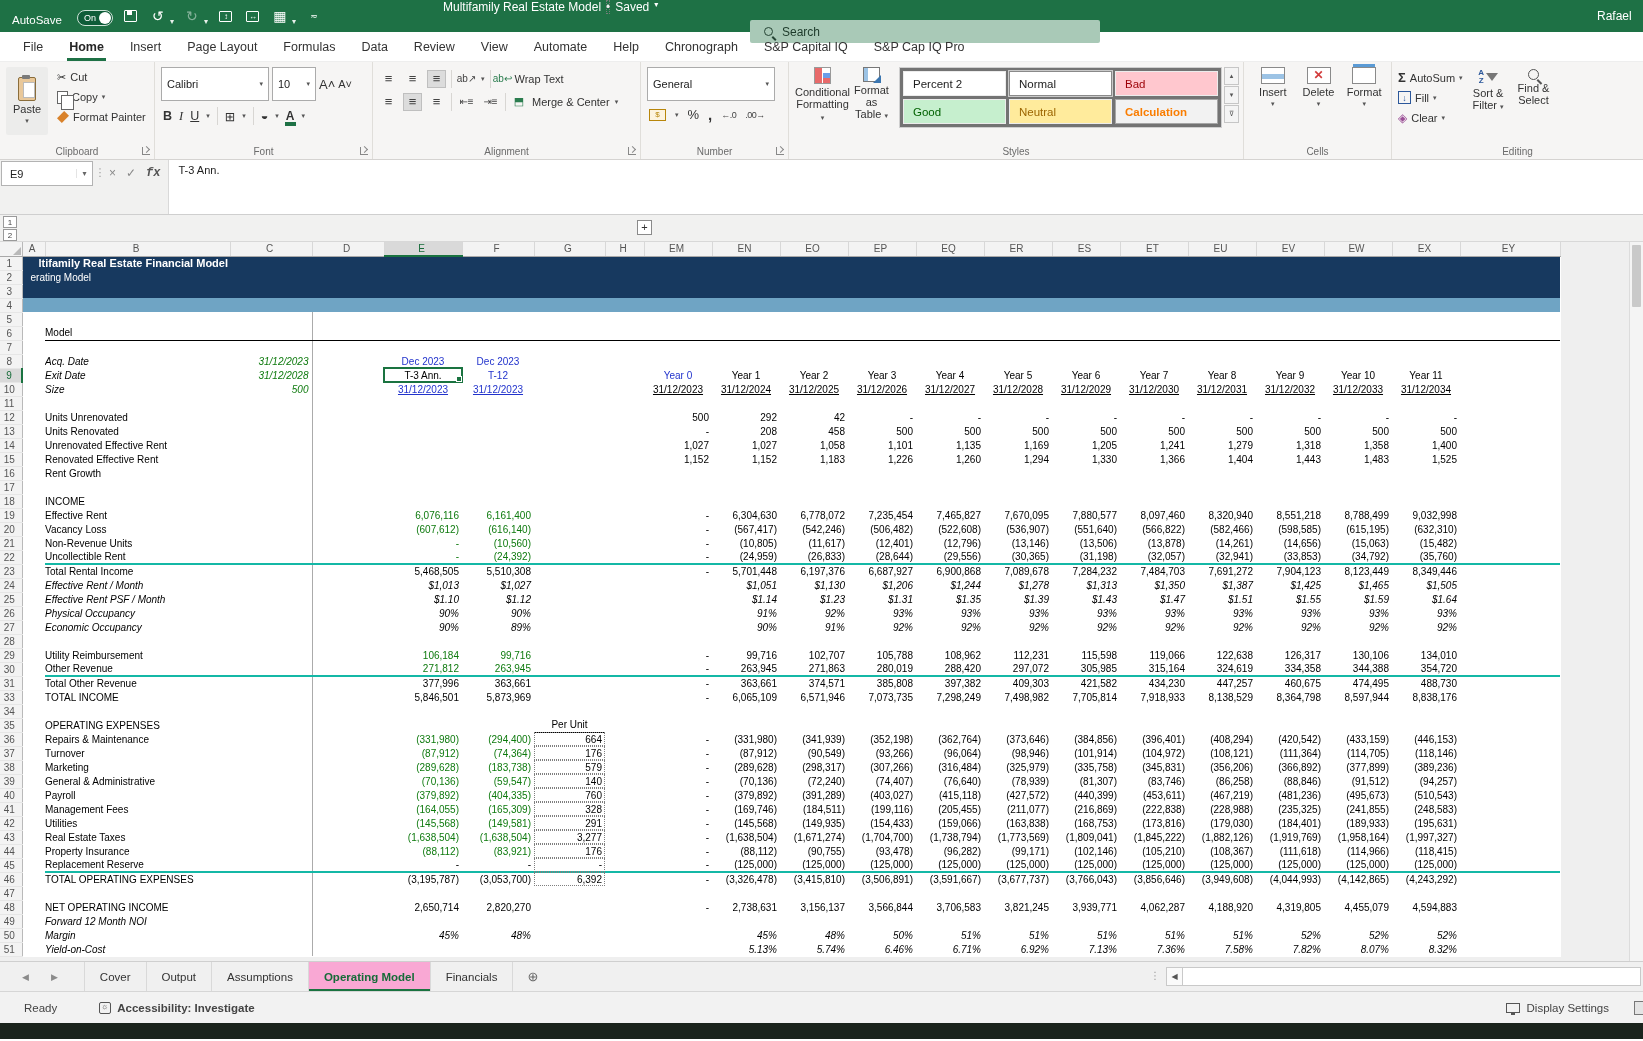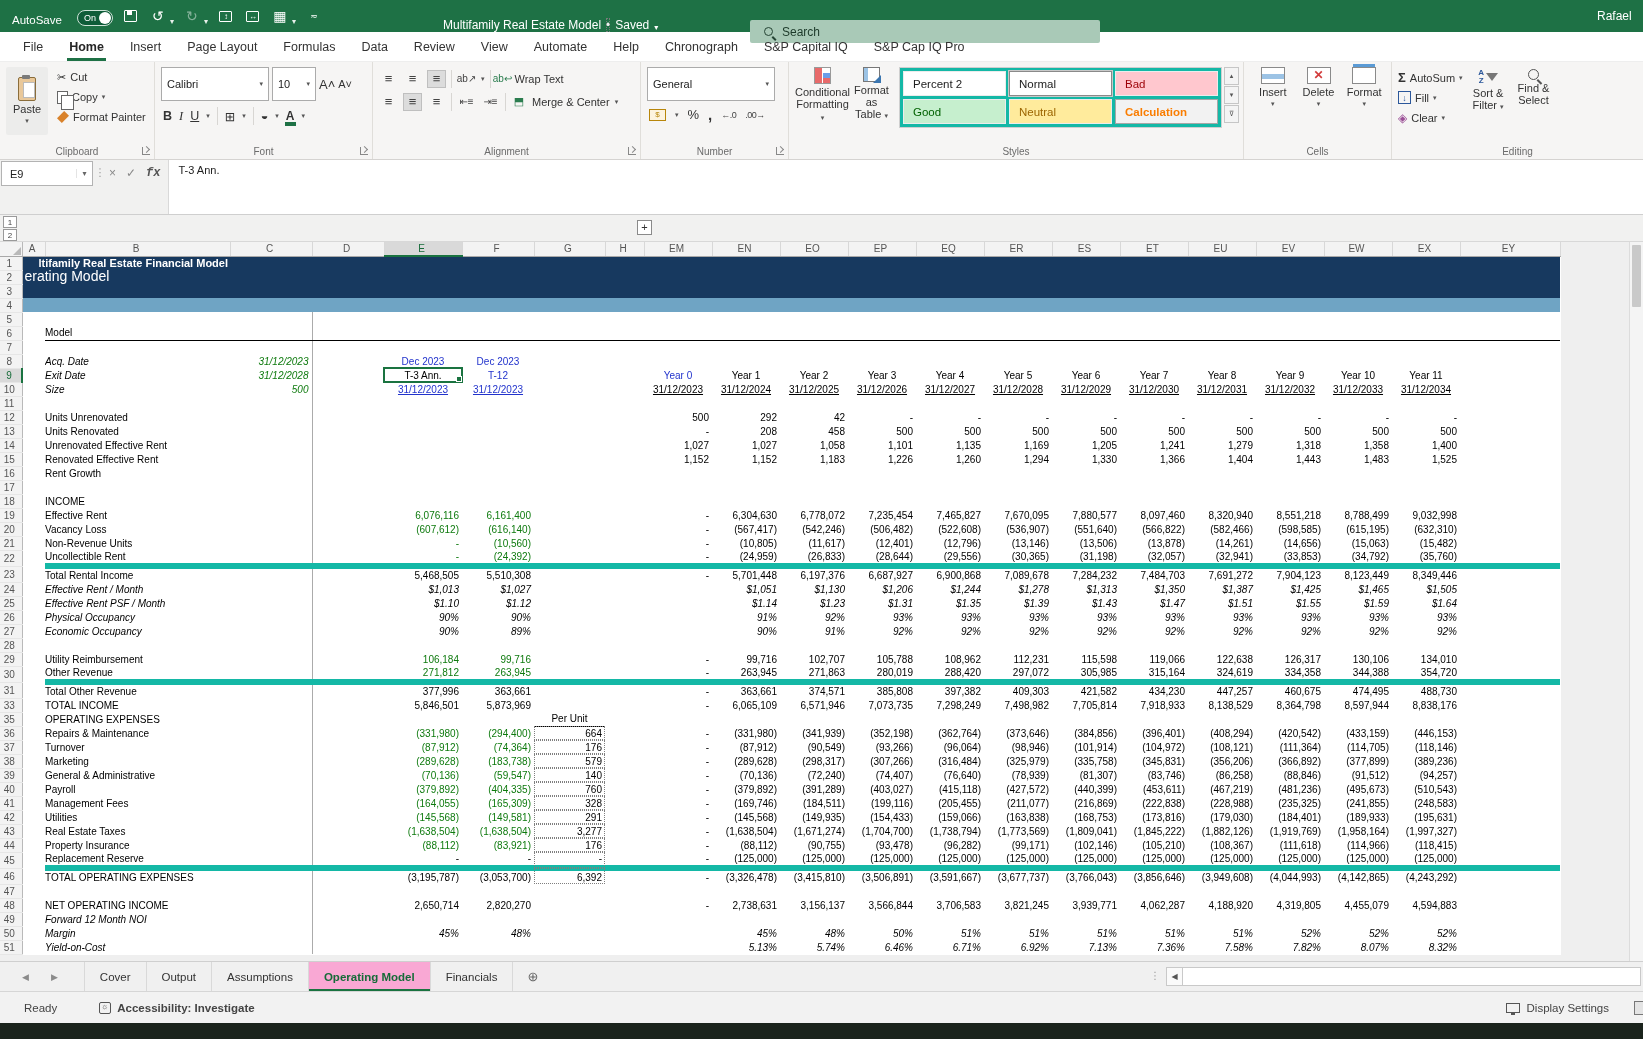--- a/index.html
+++ b/index.html
@@ -11,21 +11,21 @@
 .tb-group{display:flex;align-items:flex-end;gap:9px}
 .tb-icon{min-width:18px;height:20px;display:inline-flex;align-items:center;justify-content:center;font-size:14px;color:#fff}
 .tb-icon.dim{opacity:.45}
 .tb-caret{font-size:8px;margin-left:-6px;opacity:.9}
 .toggle{width:36px;height:16px;border:1px solid #cfe3d8;border-radius:9px;background:#0e5c38;position:relative;display:inline-flex;align-items:center;margin-left:6px}
 .toggle .tg-label{font-size:9px;color:#fff;margin-left:6px}
 .toggle .knob{position:absolute;right:1px;top:1px;width:12px;height:12px;border-radius:50%;background:#fff}
 .saveicon{width:13px;height:12px;border:1.4px solid #fff;border-radius:1px;position:relative}
 .saveicon::after{content:"";position:absolute;left:2px;top:0;width:5px;height:4px;background:#fff}
 .qbox{width:13px;height:11px;border:1.3px solid #fff;border-radius:1px;display:inline-flex;align-items:center;justify-content:center;font-size:8px}
-.doc-title{position:absolute;left:443px;top:0;height:32px;display:flex;align-items:flex-end;font-size:12px;gap:5px;white-space:nowrap}
+.doc-title{position:absolute;left:443px;top:0;height:32px;display:flex;align-items:flex-start;font-size:12px;gap:5px;white-space:nowrap}
 .doc-title .dot{opacity:.9}
 .search-pill{position:absolute;left:750px;top:20px;width:350px;height:23px;background:#a9c9b7;border-radius:2px;display:flex;align-items:center;color:#1d3a2a;font-size:12px;gap:9px;padding-left:14px}
 .glass{width:9px;height:9px;border:1.5px solid #254434;border-radius:50%;position:relative;flex:0 0 auto}
 .glass::after{content:"";position:absolute;left:8px;top:8px;width:5px;height:1.5px;background:#254434;transform:rotate(45deg);transform-origin:0 0}
 .user{position:absolute;right:0;top:0;height:32px;width:46px;overflow:hidden;display:flex;align-items:center;color:#fff;font-size:12px}
 
 
 .menubar{height:30px;background:#fff;display:flex;align-items:stretch;padding-left:10px;font-size:12.5px;color:#333;border-bottom:1px solid #eee}
 .menu-item{padding:0 13px;display:flex;align-items:center;position:relative;white-space:nowrap;cursor:default}
 .menu-item.active{font-weight:700;color:#262626}
@@ -59,21 +59,21 @@
 .alico.on{background:#dcdcdc;border-color:#bfbfbf}
 .numicons{display:flex;align-items:center;gap:9px;margin-top:5px;padding-left:2px}
 .money{width:17px;height:12px;border:1px solid #b8860b;background:#fdf3df;display:inline-flex;align-items:center;justify-content:center;font-size:8px;color:#b8860b}
 .decico{font-size:9px;color:#444;letter-spacing:-.5px}
 .cfico{width:17px;height:17px;border:1px solid #999;background:
  linear-gradient(90deg,#e86a6a 0 50%,#fff 0 100%);position:relative}
 .cfico::after{content:"";position:absolute;left:50%;top:0;bottom:0;width:50%;background:linear-gradient(#fff 0 33%,#6a9de8 33% 66%,#e86a6a 66% 100%)}
 .fatico{width:17px;height:15px;border:1px solid #777;background:linear-gradient(90deg,#9cc3e5 0 30%,#fff 0);position:relative}
 .fatico::after{content:"";position:absolute;right:-2px;bottom:-2px;width:8px;height:8px;background:#3b76b0;clip-path:polygon(0 100%,100% 0,100% 100%)}
 .stylebtn{display:flex;flex-direction:column;align-items:center;width:76px;font-size:11px;color:#333;gap:2px;text-align:center;line-height:12px}
-.sgallery{display:grid;grid-template-columns:repeat(3,103px);grid-auto-rows:25px;gap:3px;background:#14b8a6;border:1px solid #cfcfcf;padding:3px;margin-left:6px}
+.sgallery{display:grid;grid-template-columns:repeat(3,103px);grid-auto-rows:25px;gap:3px;background:#737373;border:1px solid #cfcfcf;padding:3px;margin-left:6px}
 .si{font-size:11.5px;display:flex;align-items:center;padding-left:9px;border:1px solid #ececec;background:#fff;color:#222}
 .si.normal{border:1px solid #8a8a8a;box-shadow:0 0 0 1px #c9c9c9}
 .si.bad{background:#ffc7ce;color:#9c0006}
 .si.good{background:#c6efce;color:#006100}
 .si.neutral{background:#ffeb9c;color:#9c6500}
 .si.calc{background:#f2f2f2;color:#fa7d00;border:1px solid #a6a6a6;font-weight:700}
 .srail{display:flex;flex-direction:column;gap:1px;margin-left:2px}
 .srail span{width:15px;height:18px;border:1px solid #c6c6c6;background:#f4f4f4;font-size:7px;display:flex;align-items:center;justify-content:center;color:#555}
 .cellbtn{display:flex;flex-direction:column;align-items:center;width:48px;gap:2px;font-size:11px}
 .mini-grid{width:24px;height:17px;border:1px solid #8a8a8a;background:#fff;position:relative}
@@ -114,34 +114,34 @@
 th.corner{background:#f3f3f3;border-right:1px solid #b9b9b9;border-bottom:1px solid #a9a9a9;position:relative}
 th.corner::after{content:"";position:absolute;right:1px;bottom:1px;border-left:8px solid transparent;border-bottom:8px solid #b9b9b9}
 th.ch{background:#f3f3f3;border-right:1px solid #d8d8d8;border-bottom:1px solid #a9a9a9;color:#555;text-align:center;height:16px}
 th.ch.selh{background:#d9d9d9;border-bottom:2px solid #1a7340;color:#156b38}
 th.rh{background:#f3f3f3;border-right:1px solid #b9b9b9;border-bottom:1px solid #e6e6e6;color:#555;font-size:9.5px;text-align:center}
 th.rh.selr{background:#d9d9d9;color:#156b38;border-right:2px solid #1a7340}
 td{background:#fff;color:#000}
 td.ban{background:#17395f}
 td.band{background:#6fa4c4}
 .bt1{color:#fff;font-weight:700;font-size:11px;padding-left:16px}
-.bt2{color:#fff;font-size:14px;padding-left:2px}
+.bt2{color:#fff;font-size:10px;padding-left:8px}
 td.lbl{text-align:left;padding-left:14px}
 .b{font-weight:700}
 .i{font-style:italic}
 .bi{font-weight:700;font-style:italic}
 td.num{text-align:right}
 .bk{font-weight:700}
 .it{font-style:italic}
 .g{color:#0e7a0e}
 .bl{color:#2233cc}
 .und{text-decoration:underline}
 .ctr{text-align:center !important;padding-right:0 !important}
 .fz{border-right:1px solid #ababab}
-.bt{border-top:6px solid #14b8a6}
+.bt{border-top:2px solid #14b8a6}
 .mdl{border-bottom:1px solid #000}
 .pu{border-bottom:1px solid #000;font-weight:700;text-align:center !important;padding-right:0 !important}
 .dot{outline:1px dotted #7f7f7f;outline-offset:-1px}
 td.selc{outline:2px solid #1a7340;outline-offset:-1px;position:relative;text-align:center;padding-right:0}
 td.selc::after{content:"";position:absolute;right:0;bottom:0;width:4px;height:4px;background:#1a7340;border:1px solid #fff}
 .vscroll{position:absolute;right:0;top:0;bottom:0;width:14px;background:#f4f4f4;border-left:1px solid #dcdcdc}
 .vthumb{position:absolute;left:2px;right:2px;top:3px;height:62px;background:#c9c9c9;border-radius:1px}
 
 
 .tabsbar{height:30px;background:#f0f0f0;border-top:1px solid #cfcfcf;display:flex;align-items:stretch;position:relative;font-size:11.5px;color:#333}
@@ -1167,20 +1167,44 @@
             <td class="num bk">7,498,982</td>
             <td class="num bk">7,705,814</td>
             <td class="num bk">7,918,933</td>
             <td class="num bk">8,138,529</td>
             <td class="num bk">8,364,798</td>
             <td class="num bk">8,597,944</td>
             <td class="num bk">8,838,176</td>
             <td class=""></td>
           </tr>
           <tr>
+            <th class="rh">34</th>
+            <td class=""></td>
+            <td class=""></td>
+            <td class="fz"></td>
+            <td class=""></td>
+            <td class=""></td>
+            <td class=""></td>
+            <td class=""></td>
+            <td class=""></td>
+            <td class=""></td>
+            <td class=""></td>
+            <td class=""></td>
+            <td class=""></td>
+            <td class=""></td>
+            <td class=""></td>
+            <td class=""></td>
+            <td class=""></td>
+            <td class=""></td>
+            <td class=""></td>
+            <td class=""></td>
+            <td class=""></td>
+            <td class=""></td>
+          </tr>
+          <tr>
             <th class="rh">35</th>
             <td class=""></td>
             <td class="lbl b">OPERATING EXPENSES</td>
             <td class="fz"></td>
             <td class=""></td>
             <td class=""></td>
             <td class=""></td>
             <td class="num pu">Per Unit</td>
             <td class=""></td>
             <td class=""></td>

